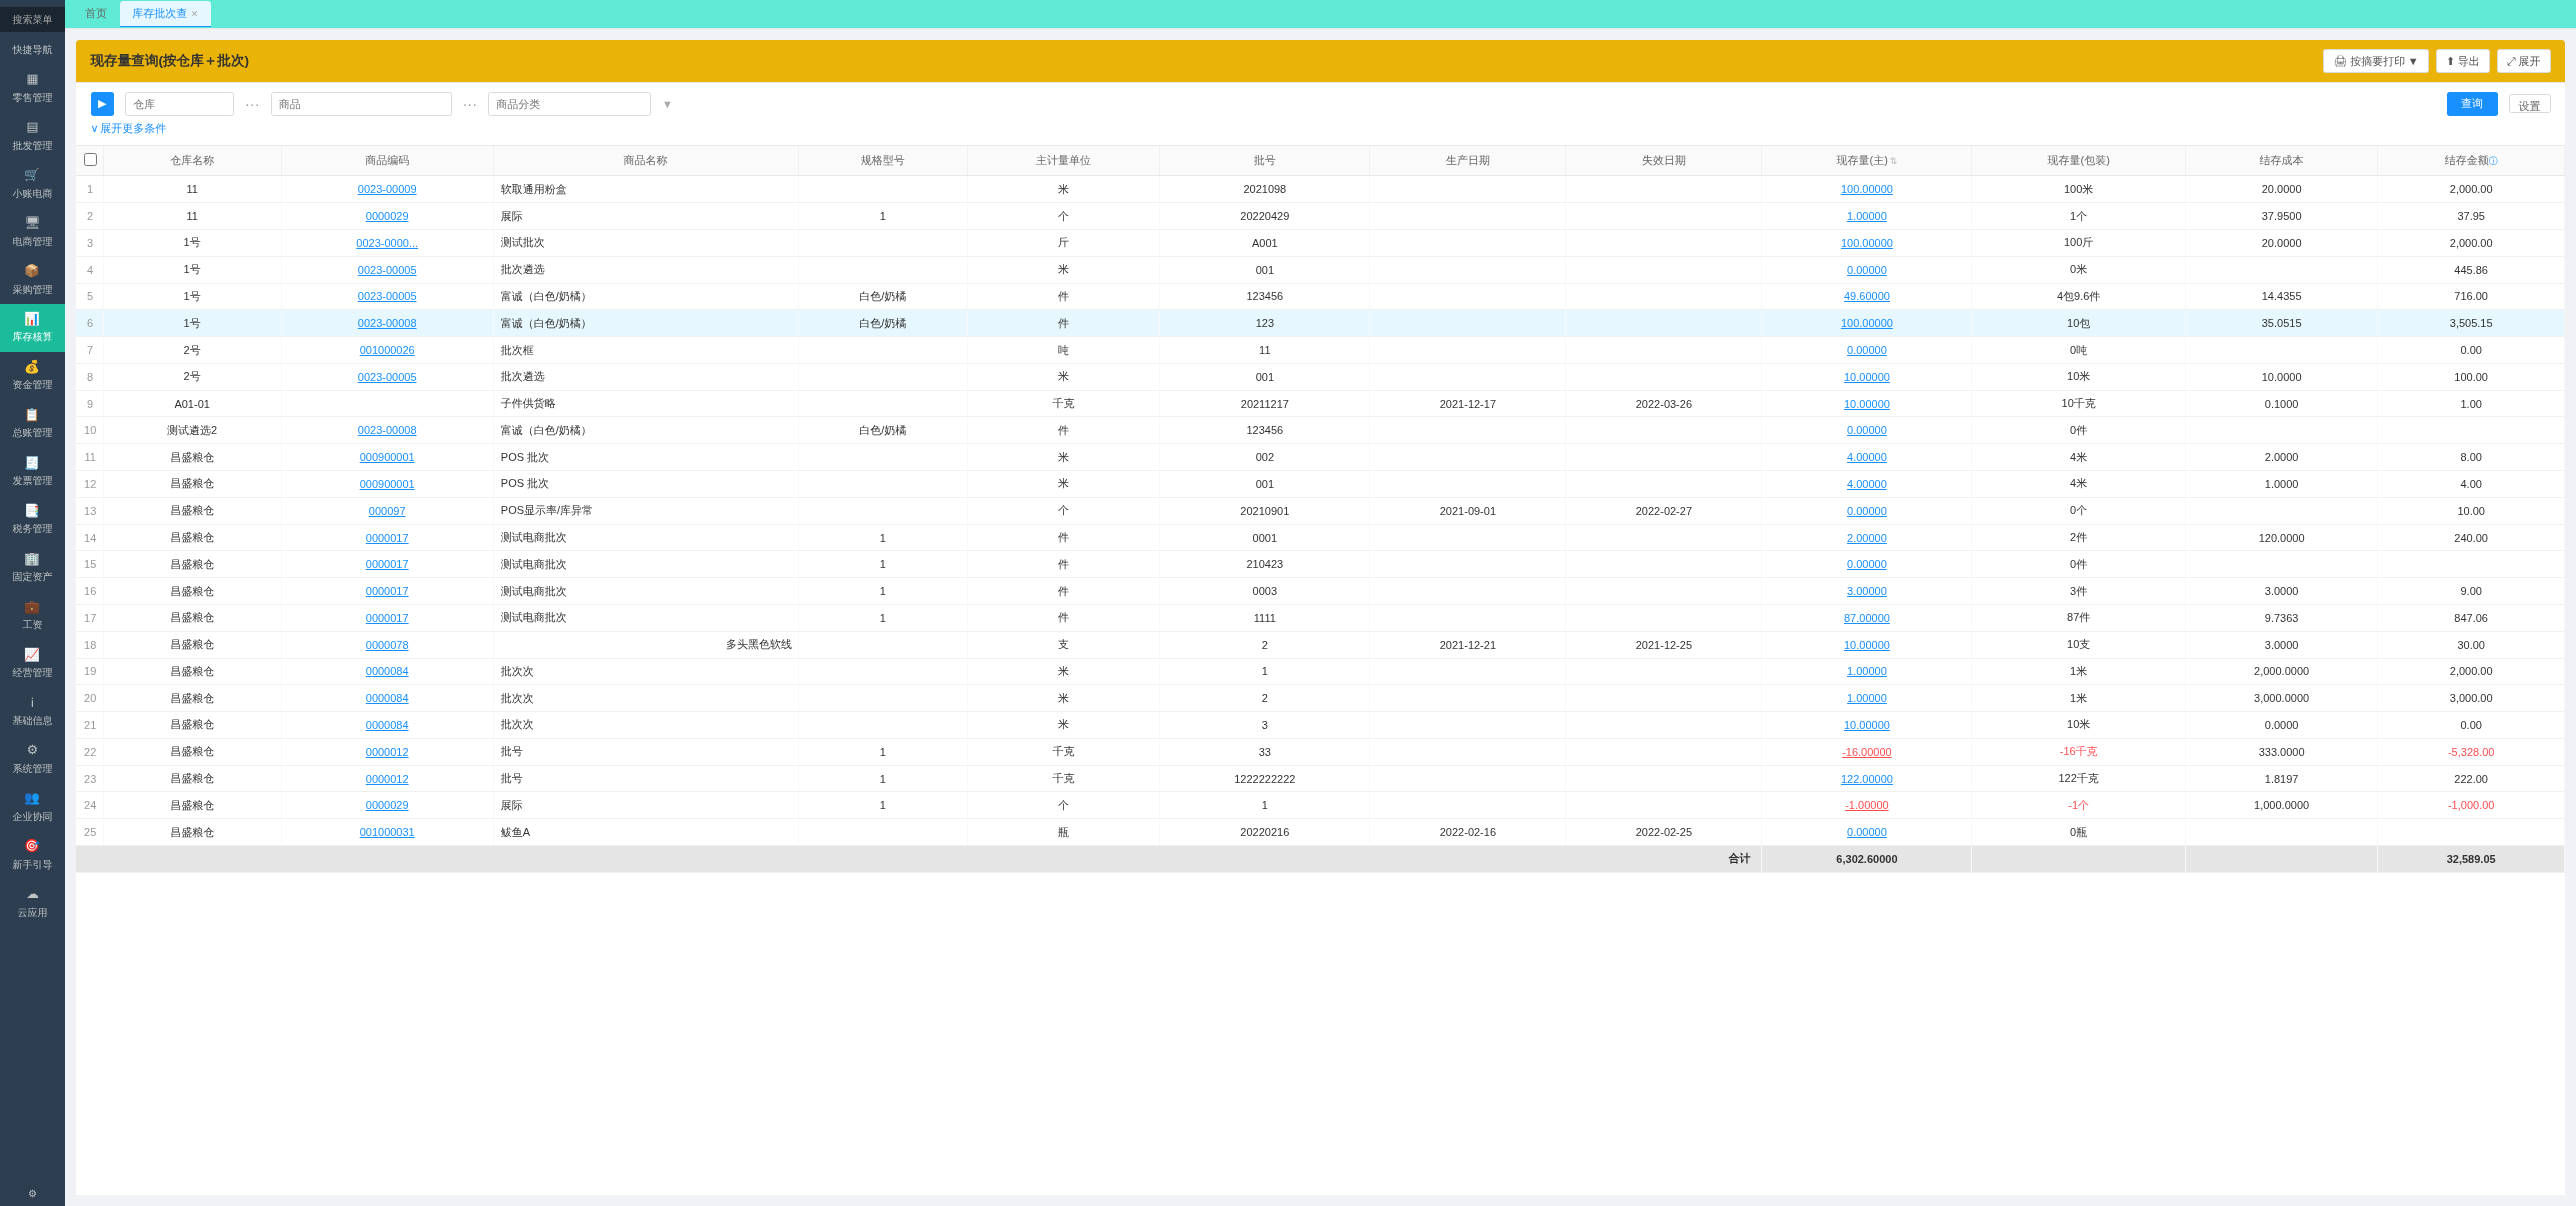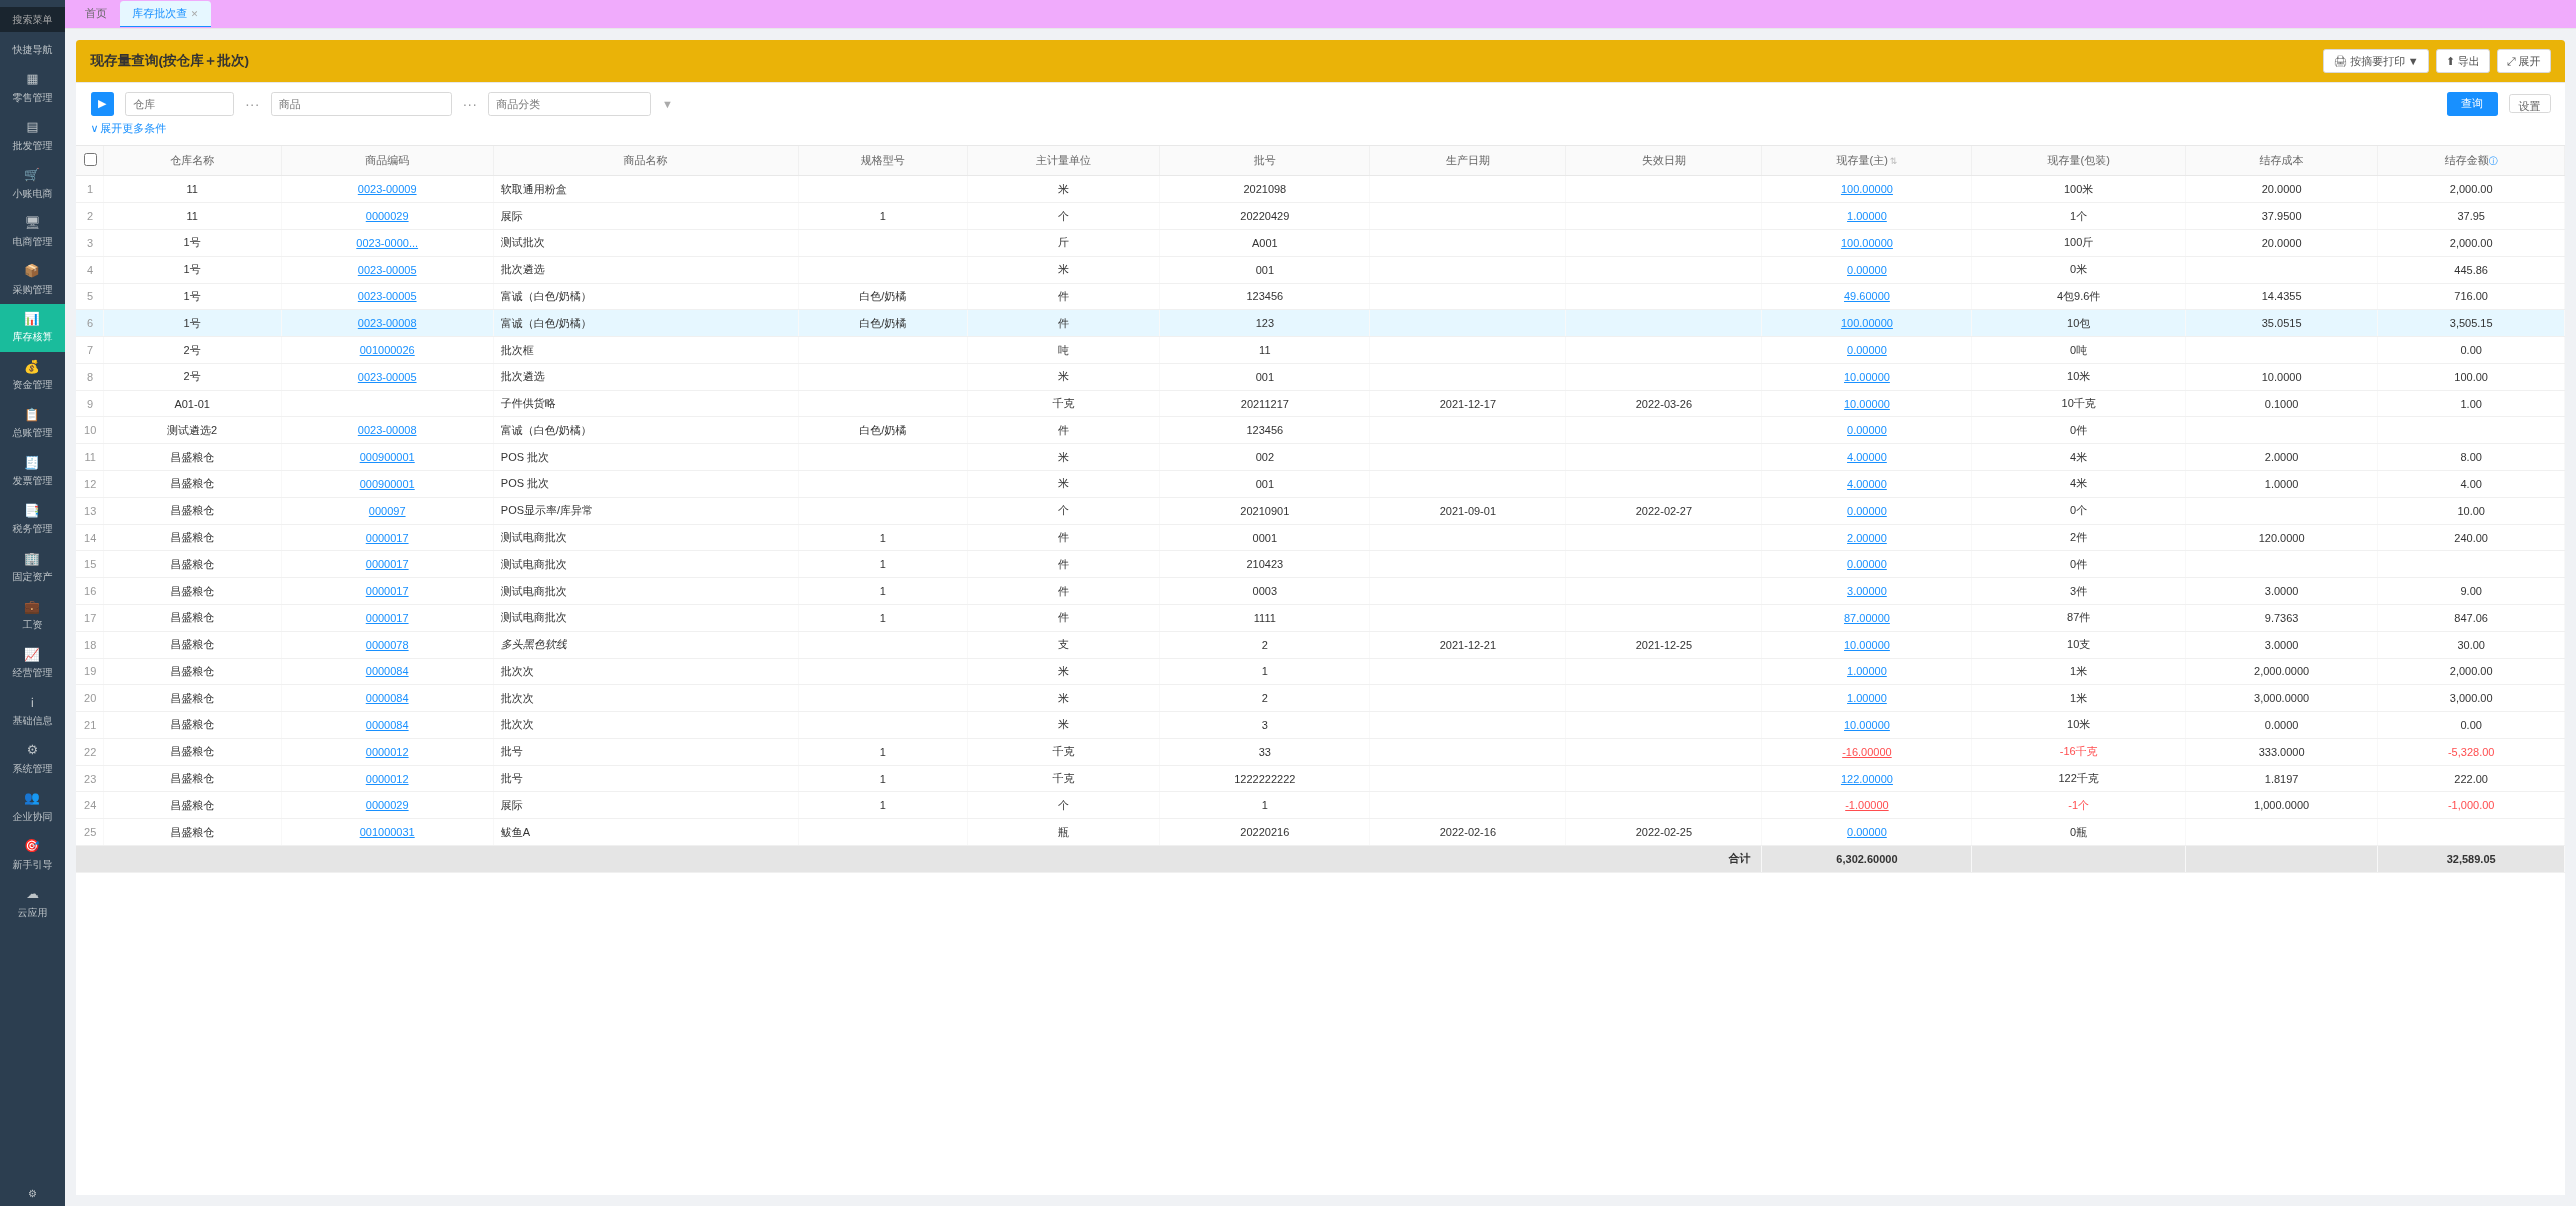--- a/index.html
+++ b/index.html
@@ -10,21 +10,21 @@
     .sidebar-search { width: 100%; padding: 5.4px 7.2px; background: #1a252f; color: #aaa; font-size: 10px; text-align: center; cursor: pointer; margin-bottom: 3.6px; }
     .sidebar-item { width: 100%; padding: 7.2px 3.6px; text-align: center; color: #bdc3c7; cursor: pointer; font-size: 10px; line-height: 1.4; }
     .sidebar-item.active { background: #1abc9c; color: #fff; }
     .sidebar-item .icon { font-size: 12.7px; display: block; margin-bottom: 1.8px; }
     .sidebar-bottom { margin-top: auto; width: 100%; padding: 7.2px 3.6px; text-align: center; color: #bdc3c7; cursor: pointer; font-size: 10px; }
 
     
     .main { flex: 1; display: flex; flex-direction: column; overflow: hidden; }
 
     
-    .top-tabs { background: #f0abfc; border-bottom: 0.9px solid #e8e8e8; display: flex; align-items: center; padding: 0 7.2px; height: 29px; }
+    .top-tabs { background: #5eead4; border-bottom: 0.9px solid #e8e8e8; display: flex; align-items: center; padding: 0 7.2px; height: 29px; }
     .tab { padding: 5.4px 12.7px; font-size: 11px; cursor: pointer; color: #666; display: flex; align-items: center; gap: 3.6px; border-bottom: 1.8px solid transparent; }
     .tab.active { color: #1890ff; border-bottom: 1.8px solid #1890ff; background: #e6f7ff; border-radius: 3.6px 3.6px 0 0; }
     .tab .close-btn { color: #aaa; font-size: 9px; cursor: pointer; }
 
     
     .content { flex: 1; overflow: hidden; display: flex; flex-direction: column; padding: 11px; background: #f0f2f5; }
 
     
     .page-header { background: #eab308; padding: 9px 14.5px; border-radius: 3.6px 3.6px 0 0; display: flex; align-items: center; justify-content: space-between; border-bottom: 0.9px solid #e8e8e8; }
     .page-title { font-size: 13.6px; font-weight: bold; color: #333; }
@@ -475,21 +475,21 @@
       <td></td>
       <td><span class="link-text">87.00000</span></td>
       <td class="">87件</td>
       <td>9.7363</td>
       <td class="">847.06</td>
     </tr>
             <tr>
       <td class="row-num">18</td>
       <td>昌盛粮仓</td>
       <td><span class="link-text">0000078</span></td>
-      <td style="text-align:left;padding-left:7.2px;font-style:italic;">多头黑色软线</td>
+      <td style="text-align:right;padding-left:7.2px;">多头黑色软线</td>
       <td></td>
       <td>支</td>
       <td>2</td>
       <td>2021-12-21</td>
       <td>2021-12-25</td>
       <td><span class="link-text">10.00000</span></td>
       <td class="">10支</td>
       <td>3.0000</td>
       <td class="">30.00</td>
     </tr>

